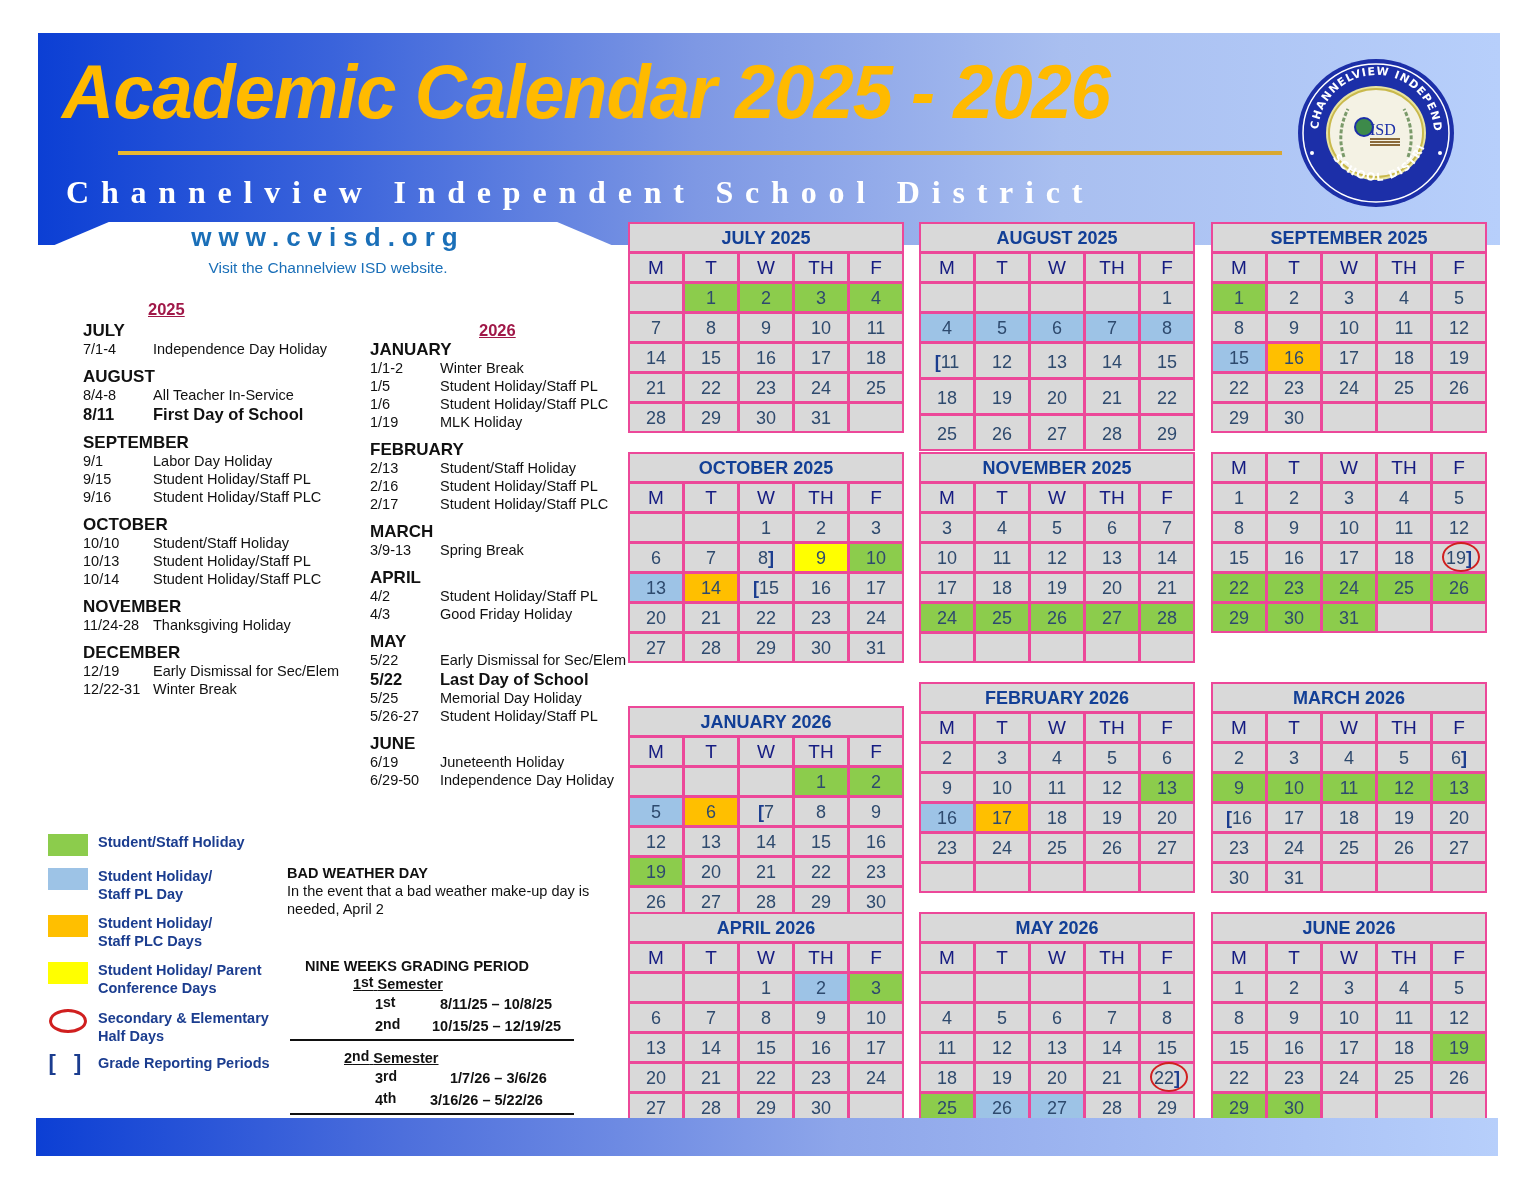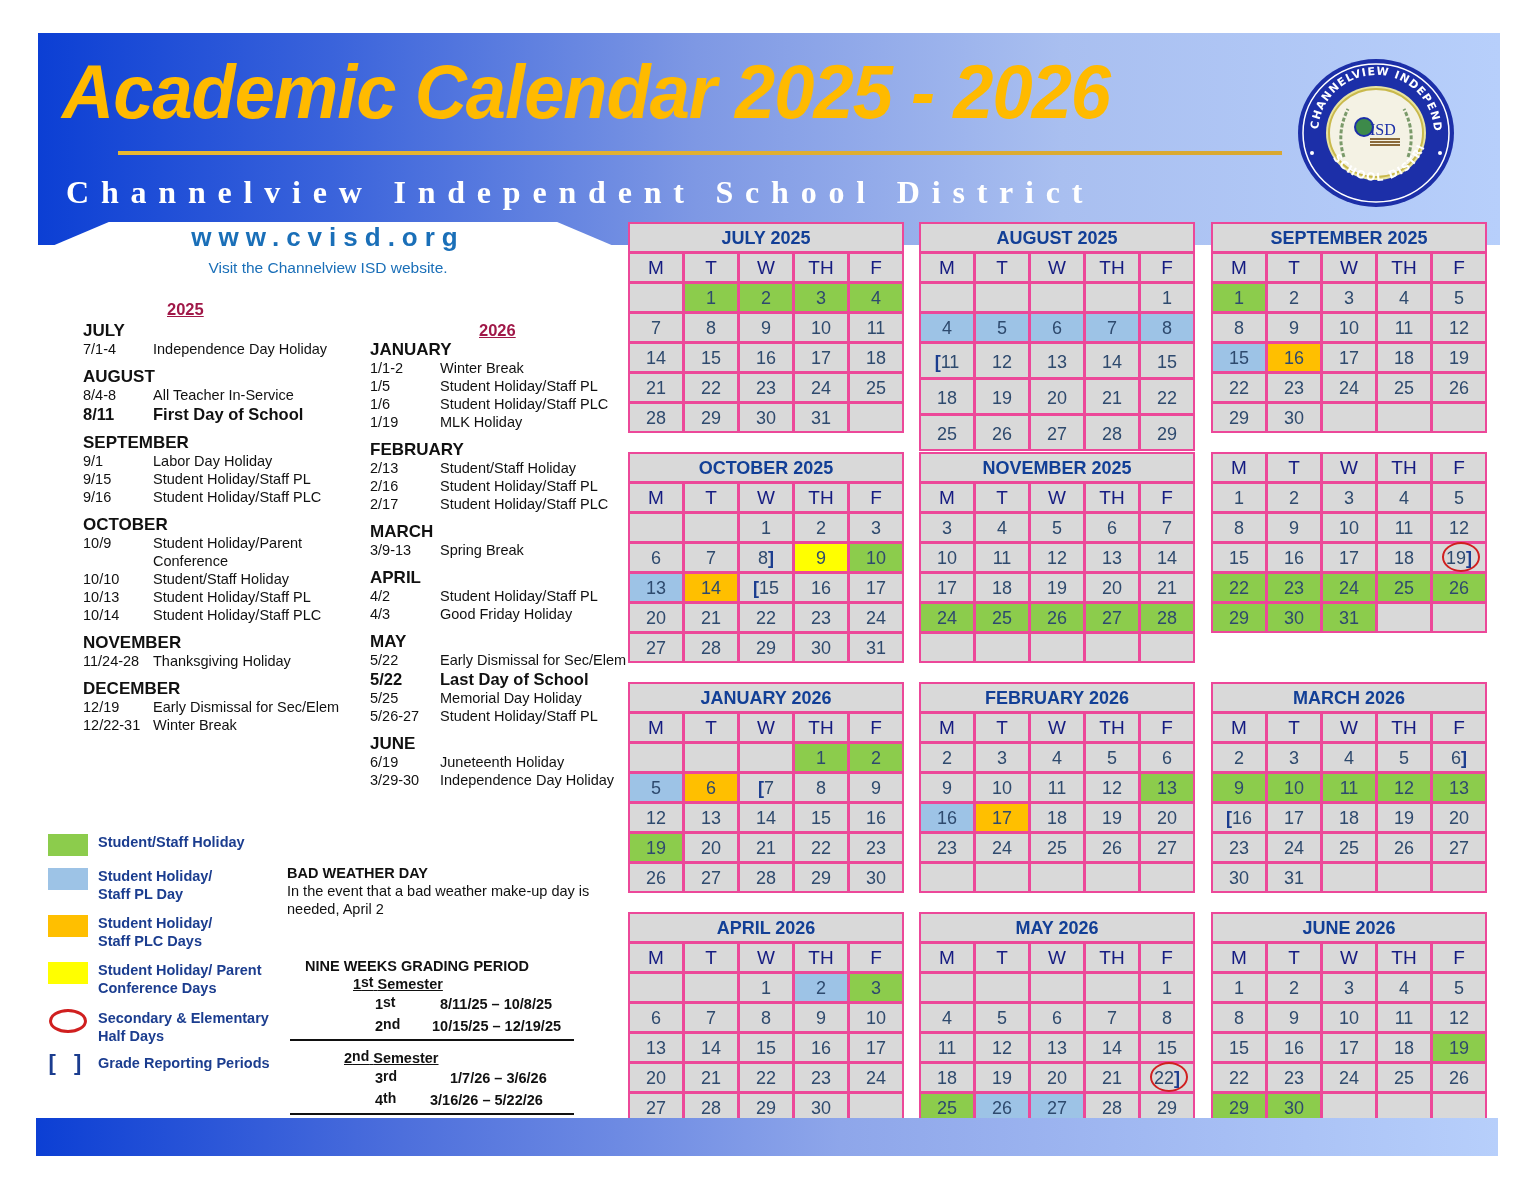--- a/index.html
+++ b/index.html
@@ -86,21 +86,21 @@
     <rect x="74" y="81" width="30" height="2" fill="#8a6a3a"></rect>
     <rect x="74" y="84" width="30" height="2" fill="#8a6a3a"></rect>
     <rect x="74" y="87" width="30" height="2" fill="#8a6a3a"></rect>
   </svg>
 </div>
 
 <div class="web-tab"></div>
 <div class="website">www.cvisd.org</div>
 <div class="visit">Visit the Channelview ISD website.</div>
 
-<div class="year-head" style="left:167px;top:300px;">2025</div>
+<div class="year-head" style="left:148px;top:300px;">2025</div>
 <div class="year-head" style="left:479px;top:321px;">2026</div>
 
 <div class="events-col" id="col1" style="left:51px;top:321px;width:262px;">
     <div class="ev-month">JULY</div>
     <div class="ev-row">
       <span class="ev-date">7/1-4</span>
       <span class="ev-desc">Independence Day Holiday</span>
     </div>
     <div class="ev-month">AUGUST</div>
     <div class="ev-row">
@@ -119,24 +119,20 @@
     <div class="ev-row">
       <span class="ev-date">9/15</span>
       <span class="ev-desc">Student Holiday/Staff PL</span>
     </div>
     <div class="ev-row">
       <span class="ev-date">9/16</span>
       <span class="ev-desc">Student Holiday/Staff PLC</span>
     </div>
     <div class="ev-month">OCTOBER</div>
     <div class="ev-row">
-      <span class="ev-date">10/9</span>
-      <span class="ev-desc">Student Holiday/Parent Conference</span>
-    </div>
-    <div class="ev-row">
       <span class="ev-date">10/10</span>
       <span class="ev-desc">Student/Staff Holiday</span>
     </div>
     <div class="ev-row">
       <span class="ev-date">10/13</span>
       <span class="ev-desc">Student Holiday/Staff PL</span>
     </div>
     <div class="ev-row">
       <span class="ev-date">10/14</span>
       <span class="ev-desc">Student Holiday/Staff PLC</span>
@@ -217,21 +213,21 @@
     <div class="ev-row">
       <span class="ev-date">5/26-27</span>
       <span class="ev-desc">Student Holiday/Staff PL</span>
     </div>
     <div class="ev-month">JUNE</div>
     <div class="ev-row">
       <span class="ev-date">6/19</span>
       <span class="ev-desc">Juneteenth Holiday</span>
     </div>
     <div class="ev-row">
-      <span class="ev-date">3/29-30</span>
+      <span class="ev-date">6/29-50</span>
       <span class="ev-desc">Independence Day Holiday</span>
     </div>
   </div>
 
 <div class="legend" id="legend">
     <div class="legend-item" style="top: 0px;">
       <div class="swatch" style="background: rgb(140, 204, 76);"></div>
       <div class="legend-label">
         <div>Student/Staff Holiday</div>
       </div>
@@ -504,21 +500,21 @@
         <div class="cell c-green"><span>24</span></div>
         <div class="cell c-green"><span>25</span></div>
         <div class="cell c-green"><span>26</span></div>
         <div class="cell c-green"><span>29</span></div>
         <div class="cell c-green"><span>30</span></div>
         <div class="cell c-green"><span>31</span></div>
         <div class="cell"></div>
         <div class="cell"></div>
       </div>
     </div>
-    <div class="cal" style="left: 628px; top: 682px;">
+    <div class="cal" style="left: 628px; top: 706px;">
       <div class="cal-title">JANUARY 2026</div>
       <div class="cal-grid">
         <div class="cell dow">M</div>
         <div class="cell dow">T</div>
         <div class="cell dow">W</div>
         <div class="cell dow">TH</div>
         <div class="cell dow">F</div>
         <div class="cell"></div>
         <div class="cell"></div>
         <div class="cell"></div>

